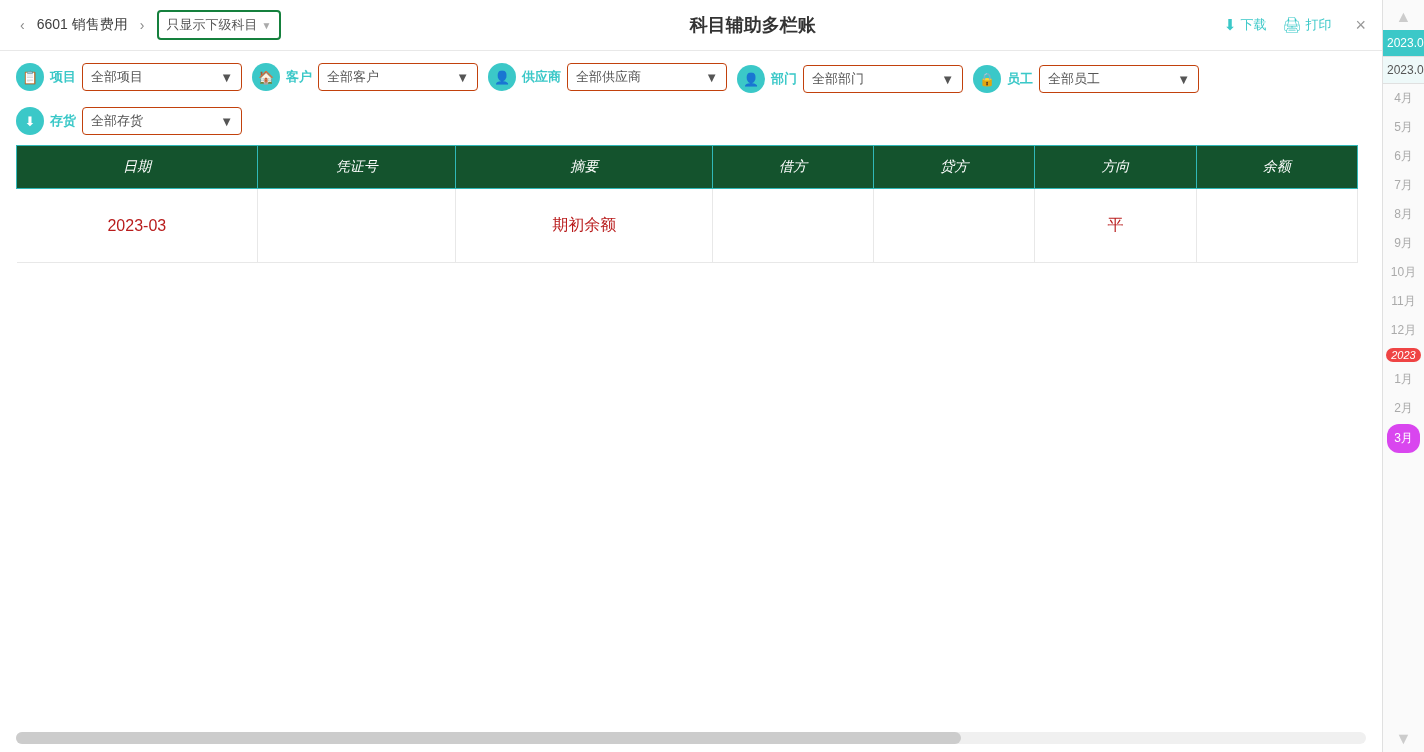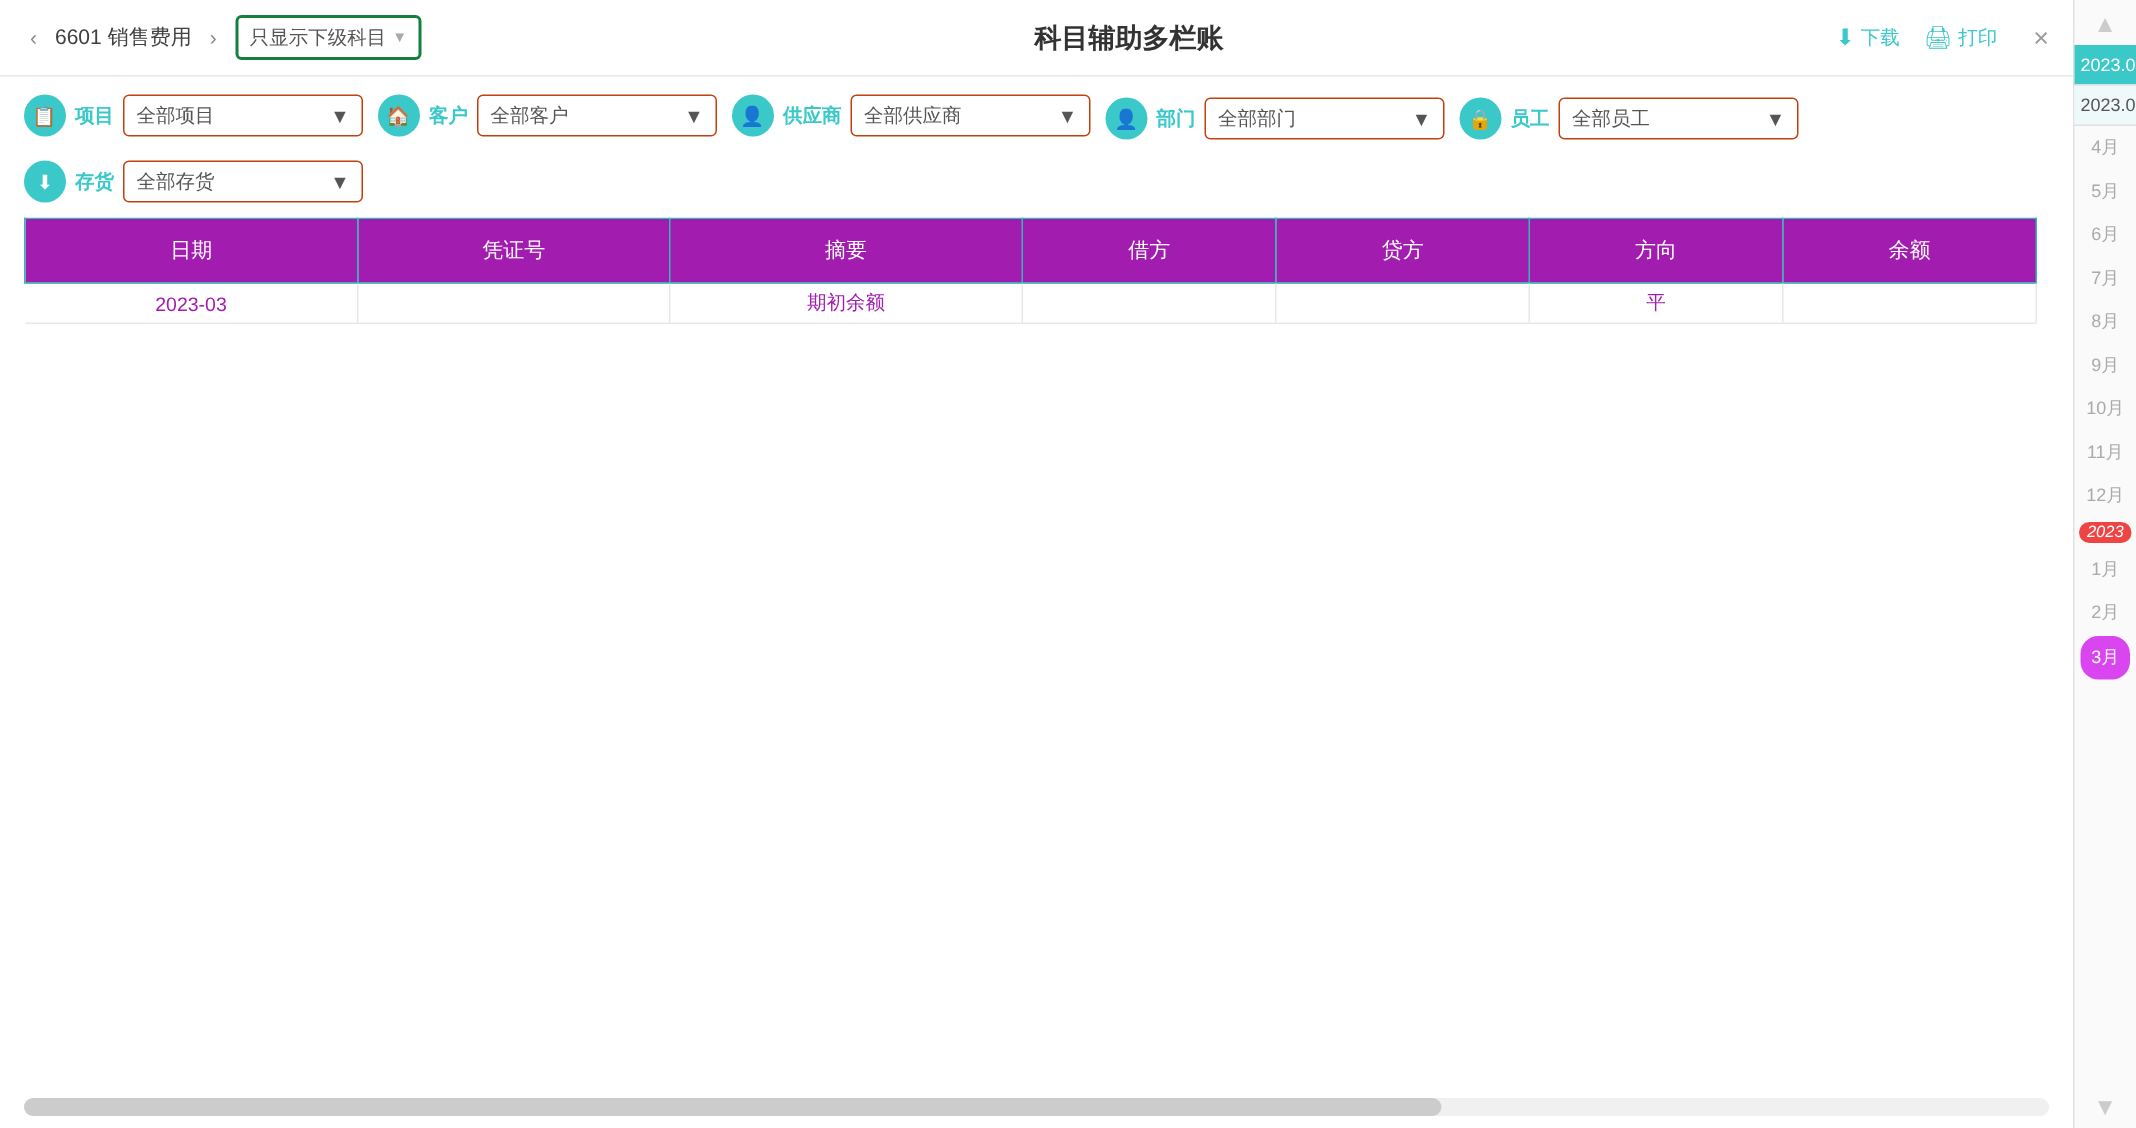--- a/index.html
+++ b/index.html
@@ -62,30 +62,31 @@
       margin: 0 0 0 0;
       overflow-x: auto;
       flex: 1;
     }
     table {
       width: calc(100% - 40px);
       margin: 0 16px;
       border-collapse: collapse;
     }
     thead tr {
-      background: #a21caf;
+      background: #14532d;
+      font-style: italic;
     }
     thead th {
       color: #fff; font-weight: 500; font-size: 14px; padding: 12px 16px; text-align: center; border: 1px solid #30b8b8;
     }
     tbody tr {
       border-bottom: 1px solid #e8e8e8;
     }
     tbody td {
-      padding: 4px 16px; font-size: 13px; color: #a21caf; text-align: center; border-right: 1px solid #e8e8e8;
+      padding: 26px 16px; font-size: 16px; color: #b91c1c; text-align: center; border-right: 1px solid #e8e8e8;
     }
 
     
     .right-sidebar {
       position: absolute;
       top: 0;
       right: 0;
       width: 42px;
       height: 100%;
       background: #fafafa;

